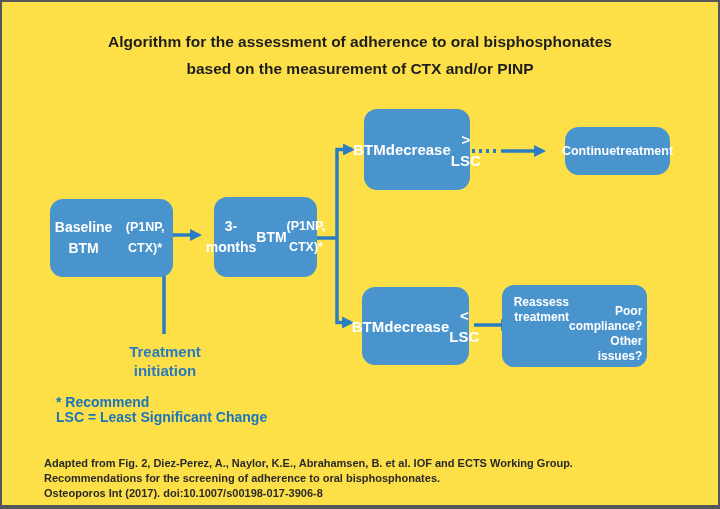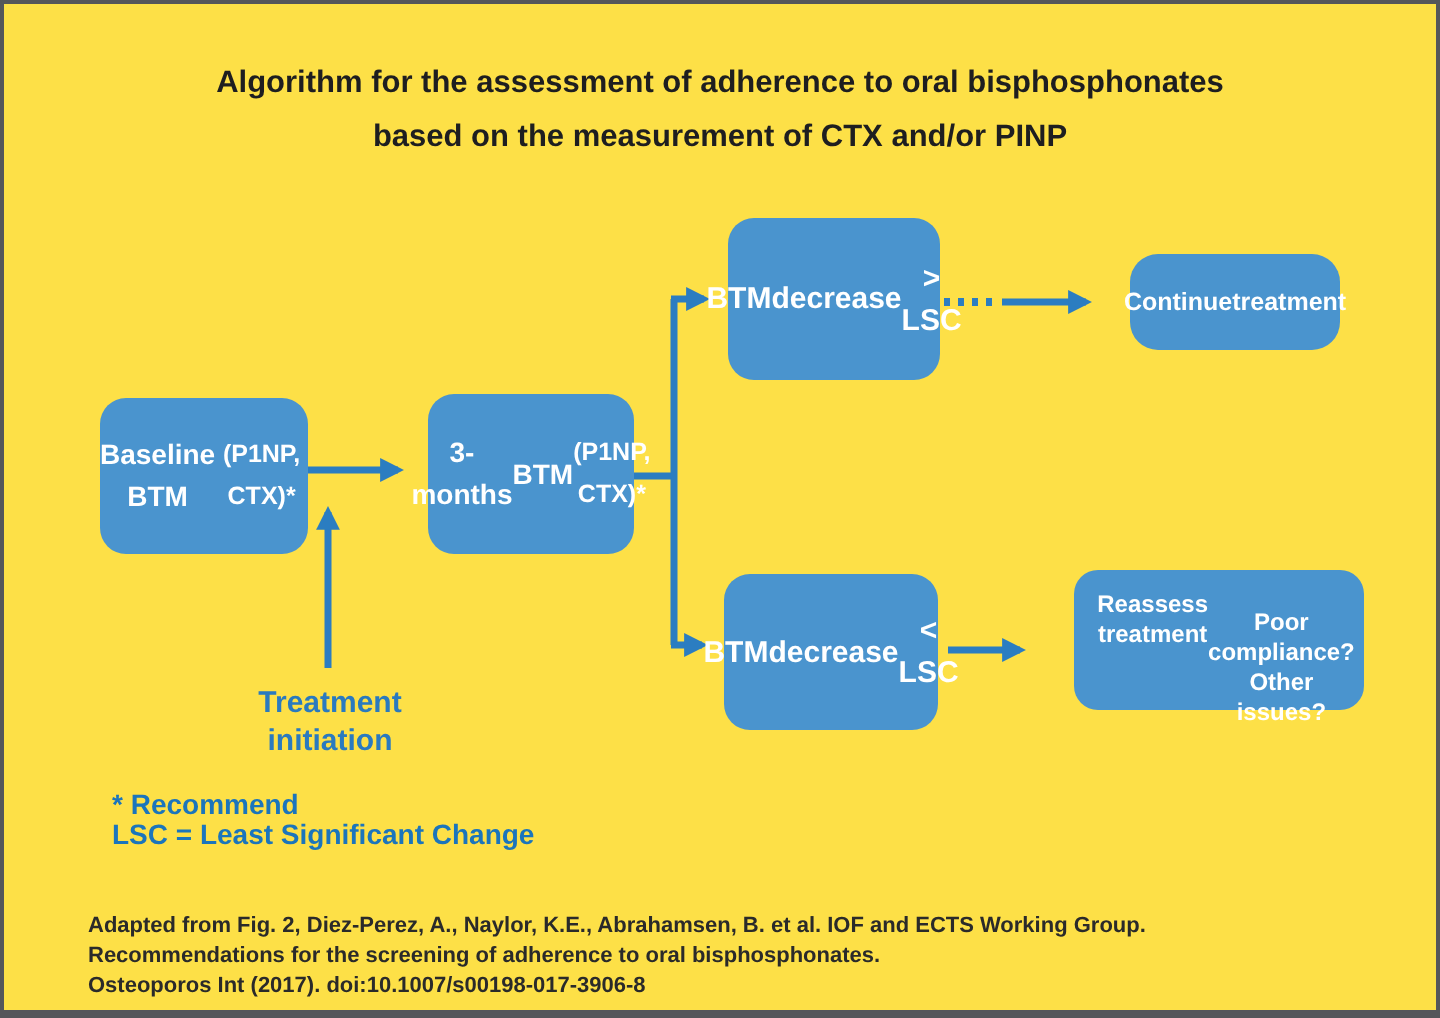--- a/index.html
+++ b/index.html
@@ -25,32 +25,32 @@
     background:#4a94ce;
     border-radius:13px;
     color:#ffffff;
     font-weight:bold;
     display:flex; flex-direction:row;
     align-items:center; justify-content:center;
     text-align:center;
     box-sizing:border-box;
   }
   .node span { display:block; }
-  .node-baseline      { left:48px;  top:197px; width:104px; height:78px; font-size:13.5px; line-height:21px; }
+  .node-baseline      { left:48px;  top:197px; width:123px; height:78px; font-size:13.5px; line-height:21px; }
   .node-baseline .l1  { font-size:14px; }
   .node-baseline .l2  { font-size:12.5px; }
   .node-threemonths   { left:212px; top:195px; width:103px; height:80px; font-size:14px; line-height:21px; }
   .node-threemonths .l3 { font-size:12.5px; }
   .node-gtlsc         { left:362px; top:107px; width:106px; height:81px; font-size:15px; line-height:21px; }
   .node-continue      { left:563px; top:125px; width:105px; height:48px; font-size:12.5px; line-height:17px; border-radius:14px; }
   .node-ltlsc         { left:360px; top:285px; width:107px; height:78px; font-size:15px; line-height:21px; }
   .node-reassess      {
-    left:535px; top:283px; width:145px; height:70px;
+    left:500px; top:283px; width:145px; height:82px;
     font-size:12px; line-height:15px;
-    align-items:flex-start; text-align:center;
+    align-items:flex-start; text-align:right;
     padding:10px 6px 10px 13px; border-radius:12px;
   }
   .node-reassess .group { margin-top:9px; }
   .svg-overlay { position:absolute; left:0; top:0; pointer-events:none; }
   .treatment-label {
     position:absolute; left:103px; top:340px; width:120px;
     text-align:center;
     color:#2a7abf; font-weight:bold;
     font-size:15px; line-height:19px;
   }

